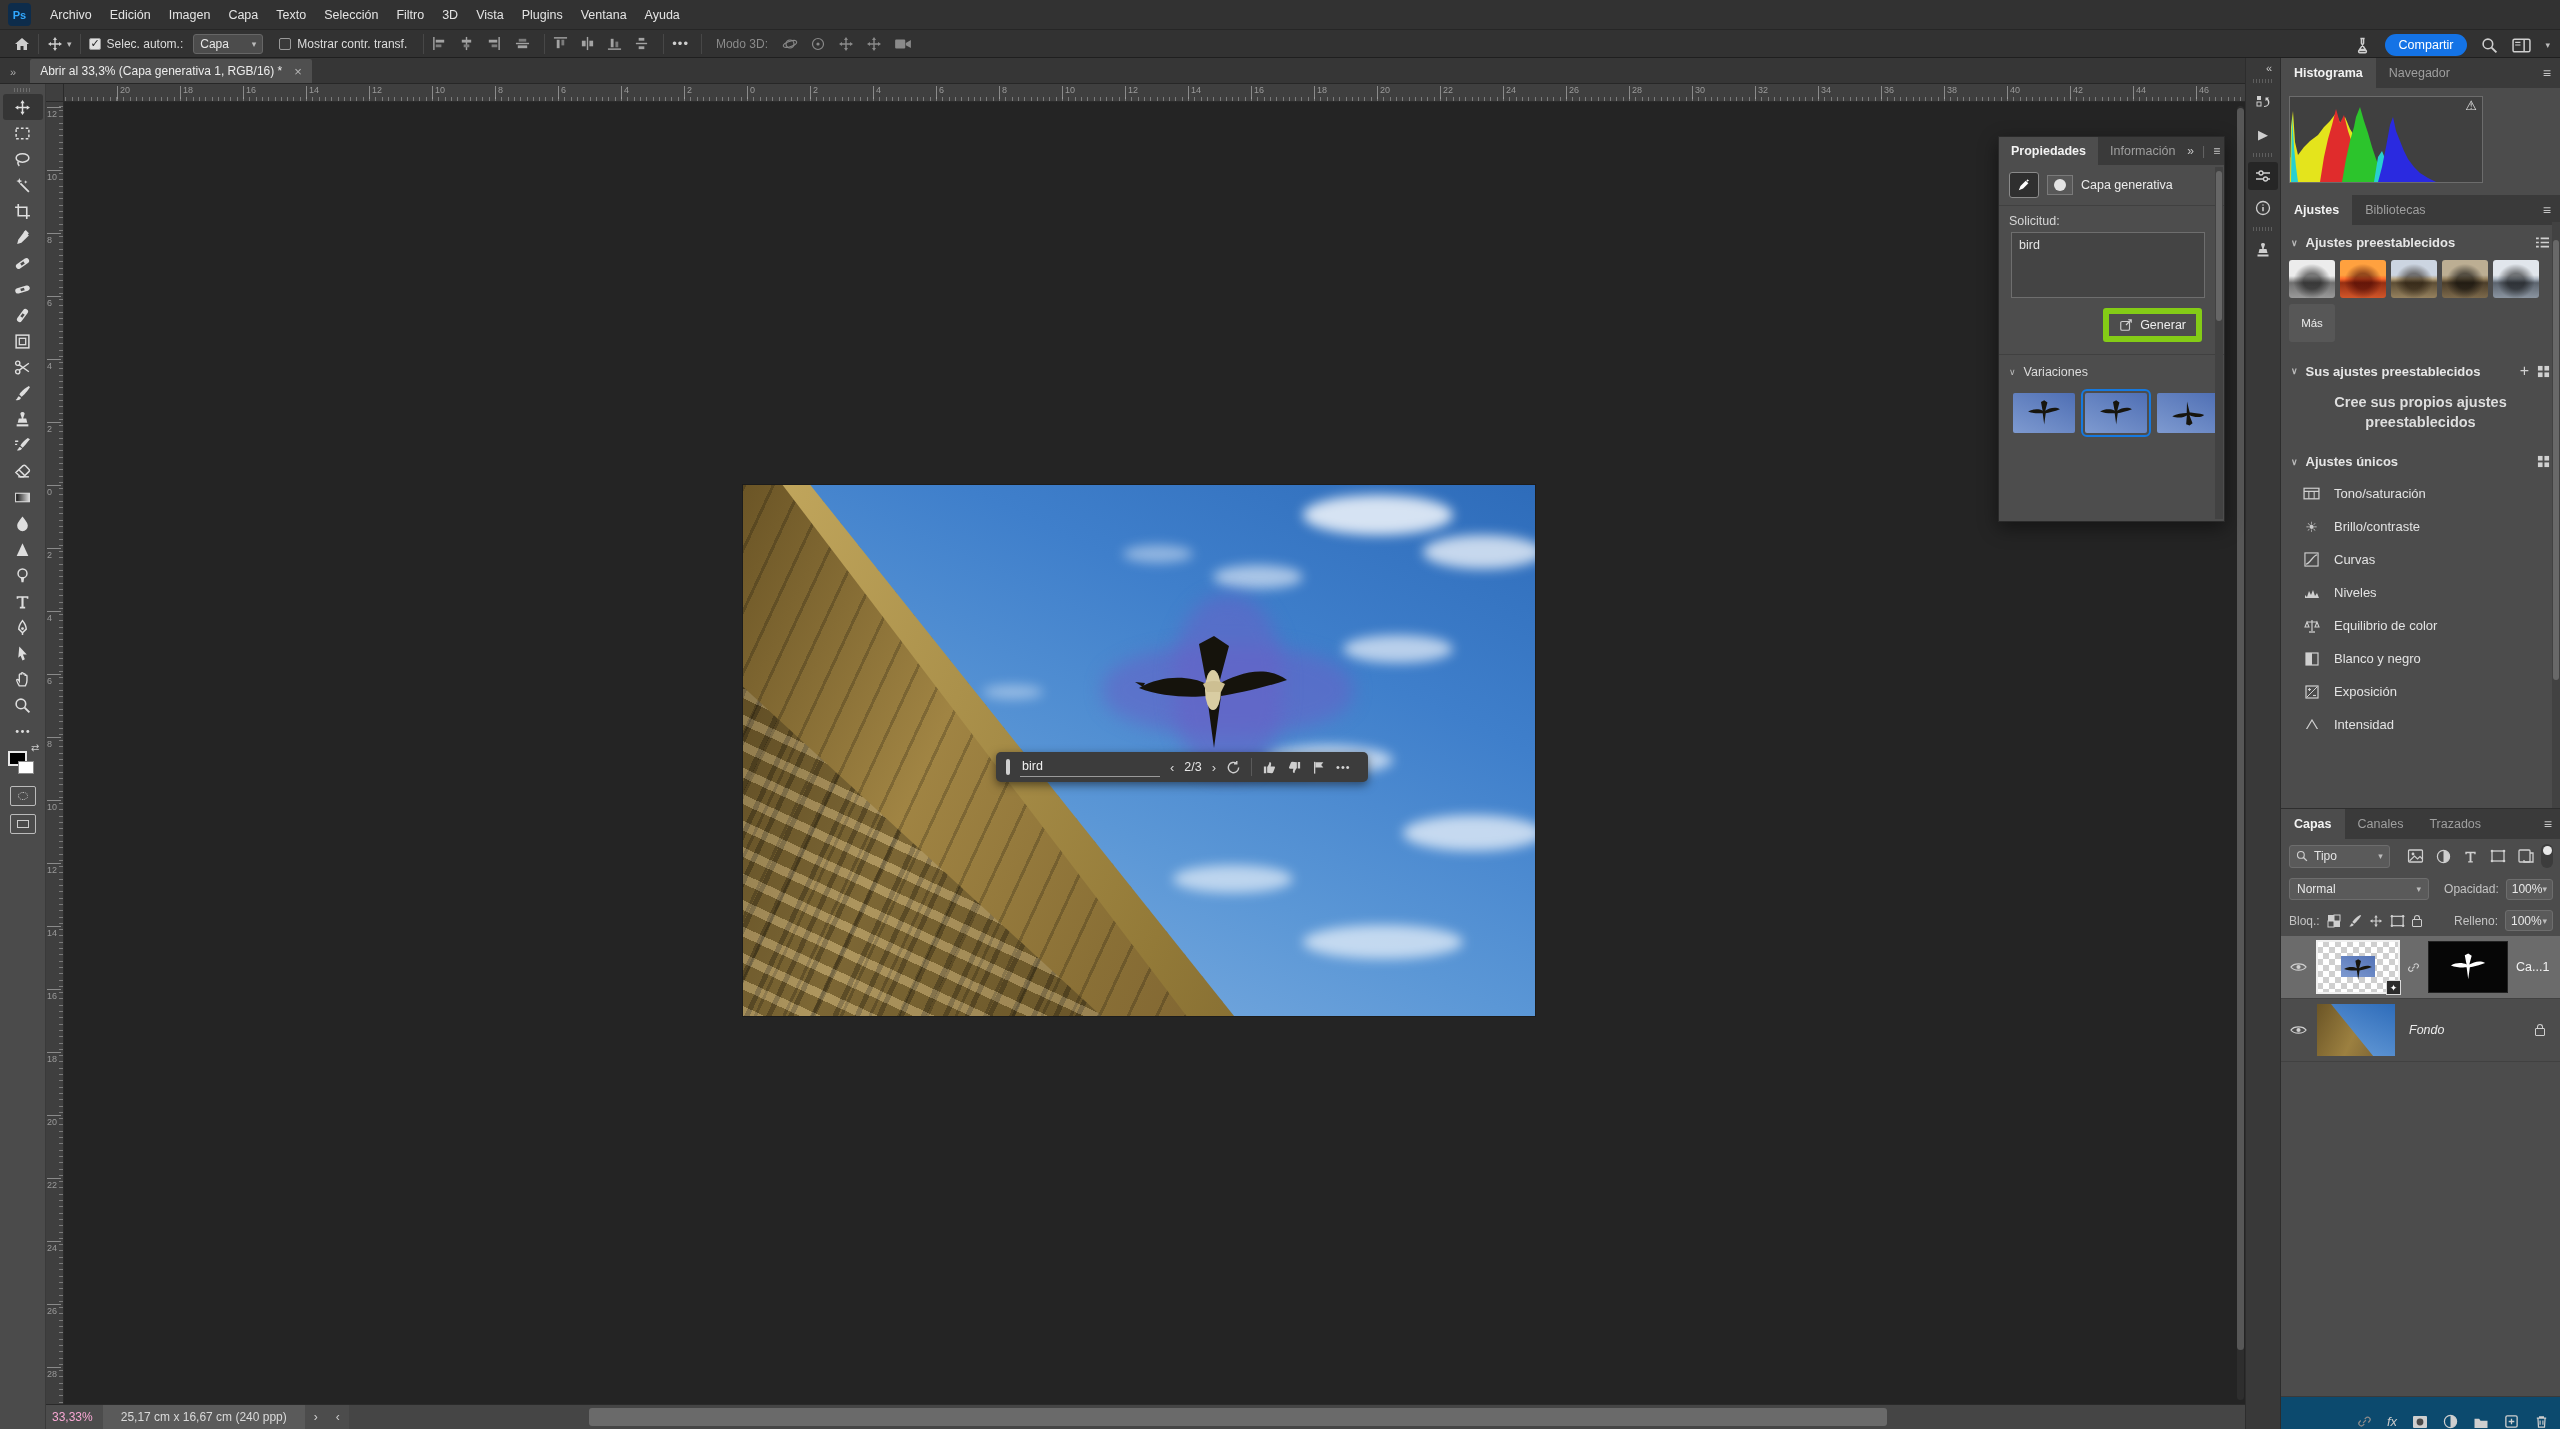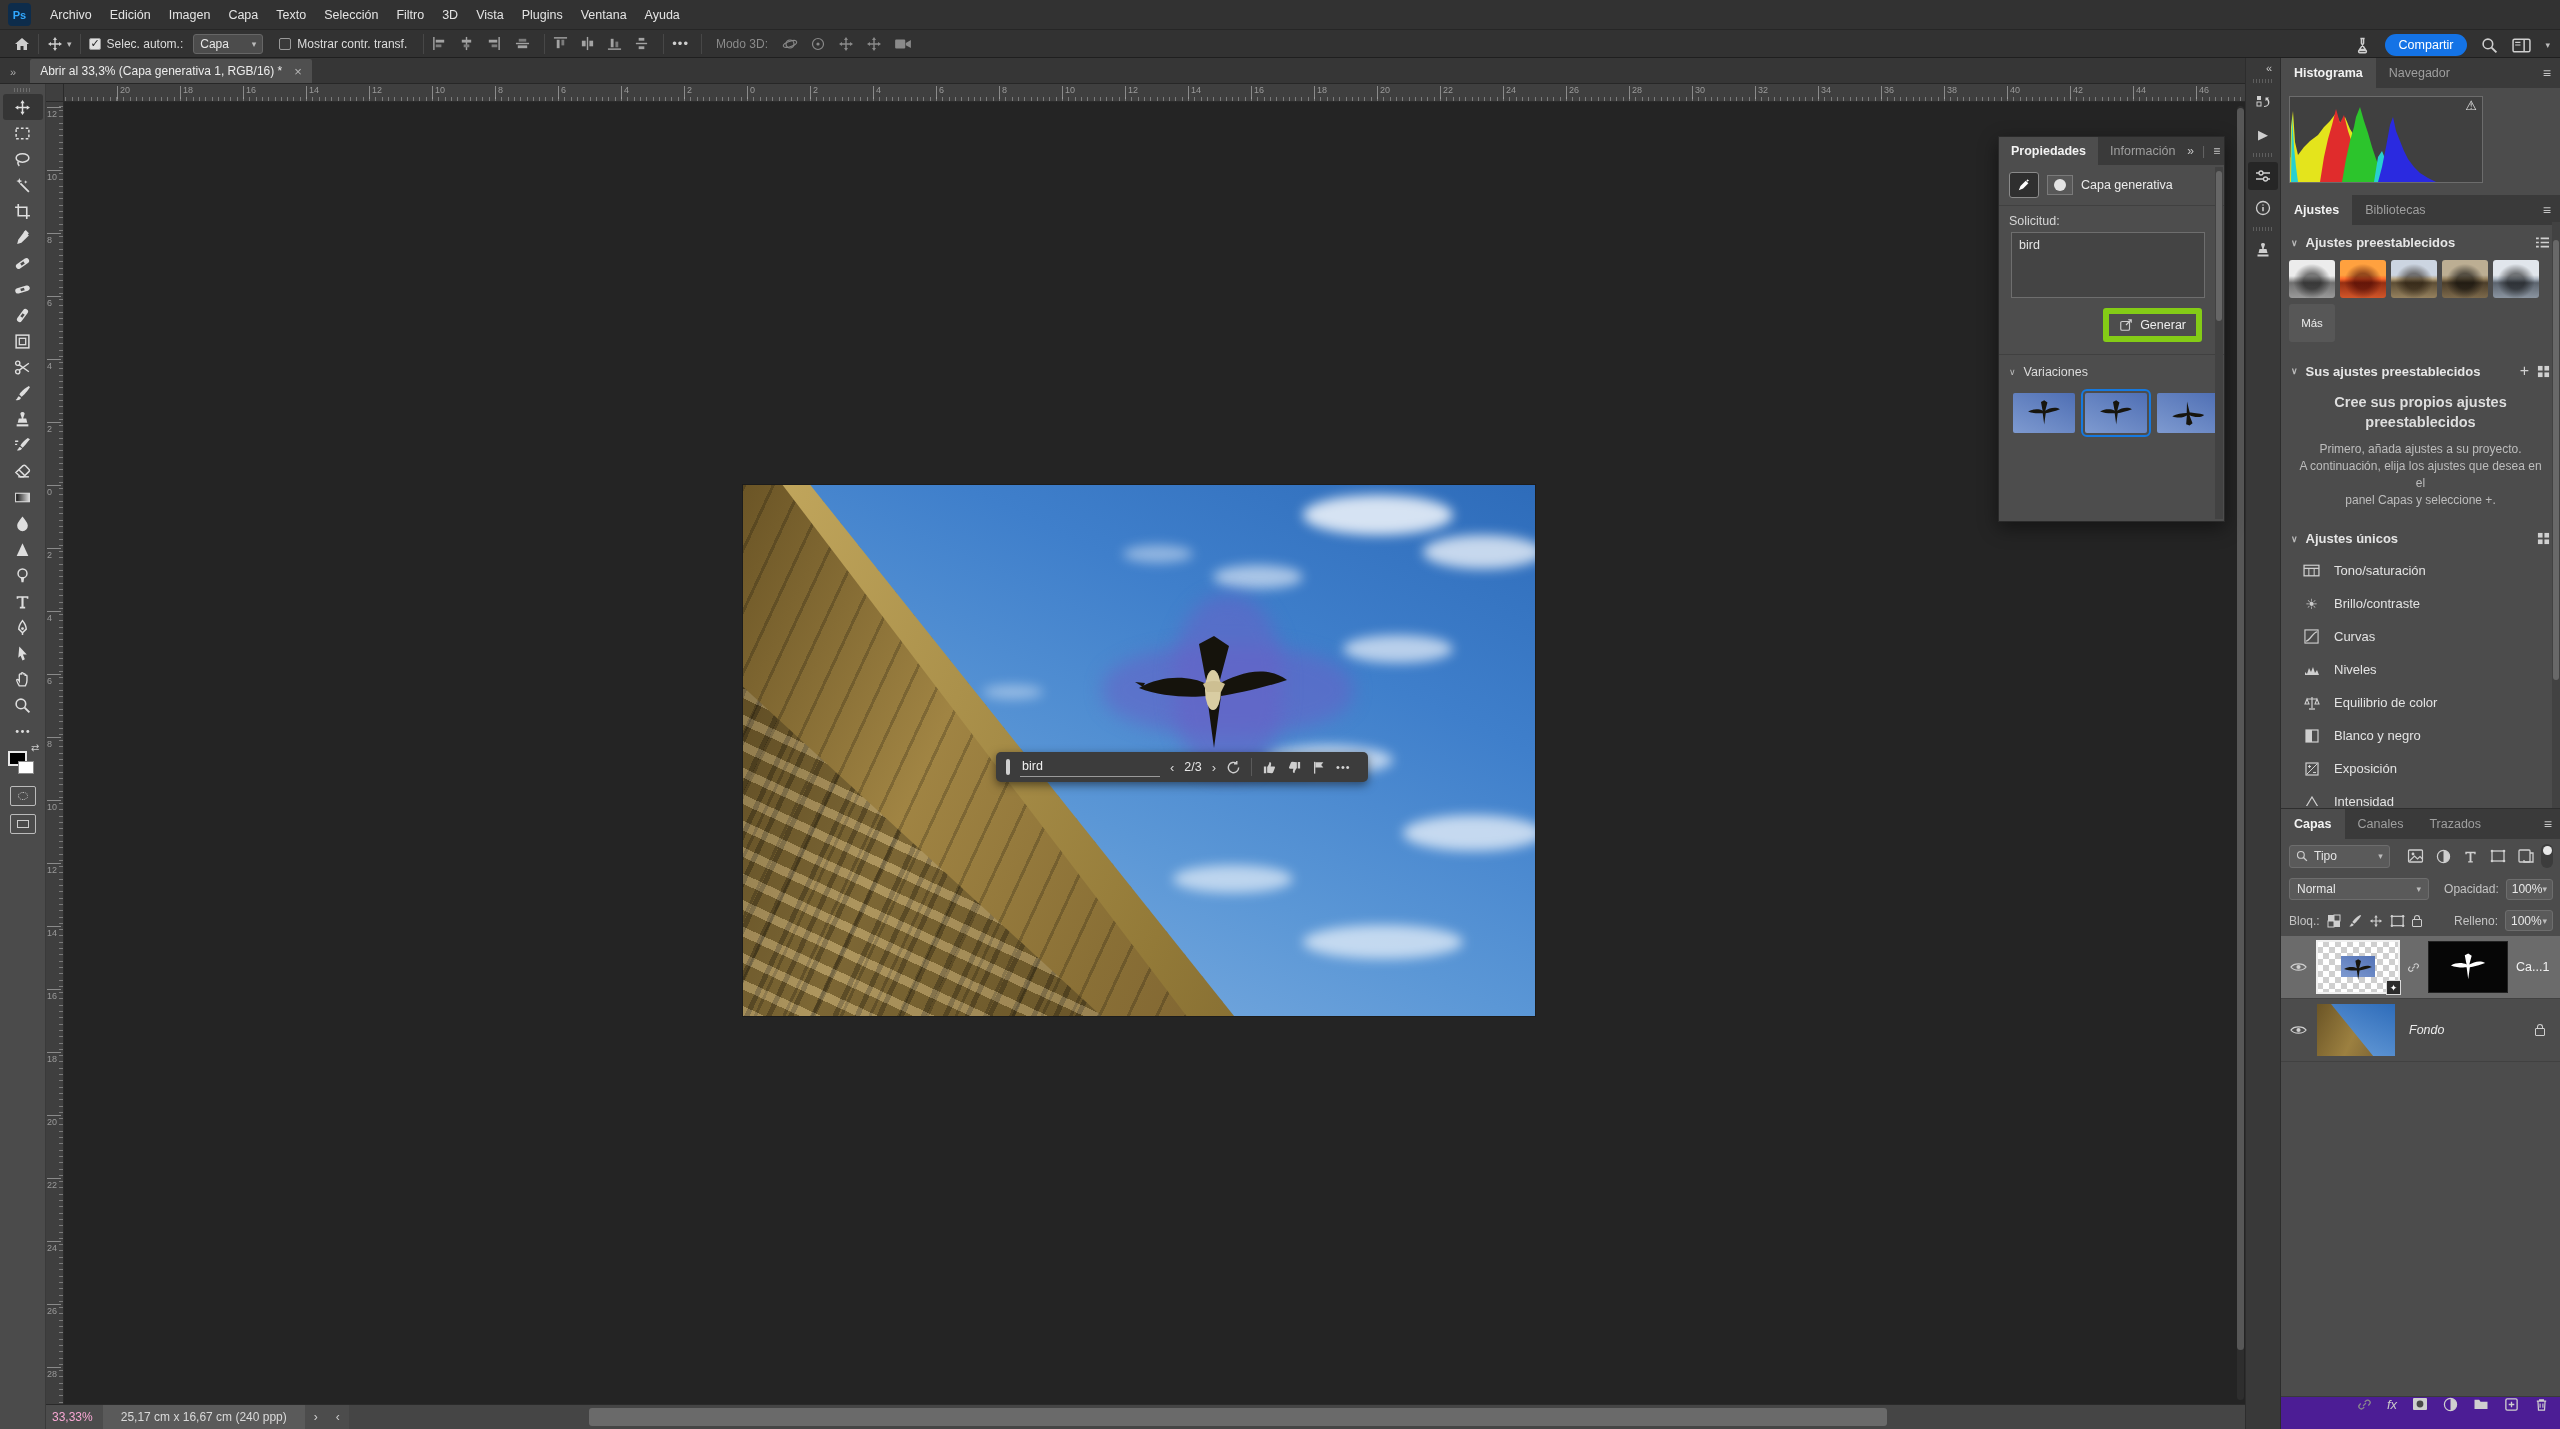--- a/index.html
+++ b/index.html
@@ -147,21 +147,21 @@
   .lthumb { width:82px; height:52px; position:relative; flex:0 0 auto; }
   #gthumb { background:conic-gradient(#cfcfcf 0 25%, #fff 0 50%, #cfcfcf 0 75%, #fff 0); background-size:12px 12px; outline:2px solid #f0f0f0; outline-offset:-1px; }
   #gthumb .patch { position:absolute; left:24px; top:15px; width:34px; height:21px; background:linear-gradient(205deg,#5272b6,#7e9ad0); }
   #gthumb .patch svg { position:absolute; inset:2px; color:#17150e; }
   #gthumb .badge { position:absolute; right:-2px; bottom:-2px; width:15px; height:15px; background:#2b2b2b; border:1px solid #dadada; color:#fff; font-size:9px; display:flex; align-items:center; justify-content:center; }
   #mthumb { background:#060606; border:1px solid #222; display:flex; align-items:center; justify-content:center; }
   #mthumb svg { width:44px; height:30px; color:#fff; }
   #fthumb { width:78px; background:linear-gradient(205deg,#2e6cba,#6fa3dc); overflow:hidden; }
   #fthumb i { position:absolute; inset:0; clip-path:polygon(0% 0%, 18% 0%, 72% 100%, 0% 100%); background:linear-gradient(115deg,#6b5526,#9c8040 50%,#6e5830); }
   .chain { color:#bdbdbd; font-size:11px; }
-  #lfooter { position:absolute; left:0; bottom:0; width:280px; height:33px; border-top:1px solid #3a3a3a; background:#4c1d95; display:flex; align-items:flex-start; justify-content:flex-end; gap:15px; padding-right:12px; color:#c9c9c9; }
+  #lfooter { position:absolute; left:0; bottom:0; width:280px; height:33px; border-top:1px solid #3a3a3a; background:#0c4a6e; display:flex; align-items:flex-end; justify-content:flex-end; gap:15px; padding-right:12px; color:#c9c9c9; }
   #lfooter .fx { font-style:italic; font-size:13px; }
 
   
   #statusbar { position:absolute; left:46px; top:1404px; width:2199px; height:25px; background:#4c4c4c; border-top:1px solid #2a2a2a; display:flex; align-items:center; font-size:12px; z-index:25; }
   #sb-zoom { padding:0 10px 0 6px; color:#f9a8d4;text-align:right; }
   #sb-doc { background:#5a5a5a; height:100%; display:flex; align-items:center; padding:0 18px; color:#dadada; }
   .sb-arr { padding:0 9px; color:#cfcfcf; }
   #sb-track { flex:1; height:100%; background:#454545; position:relative; }
   #sb-thumb { position:absolute; left:240px; top:3px; width:1298px; height:18px; background:#6a6a6a; border-radius:3px; }
 
@@ -935,21 +935,20 @@
     <span class="chev">∨</span>
     <span>Sus ajustes preestablecidos</span>
     <div class="spacer"></div>
     <span class="hic" style="font-size:16px">+</span>
     <svg class="ic hic" style="width:13px;height:13px" viewBox="0 0 14 14">
         <use href="#i-grid"></use>
       </svg>
   </div>
   <div id="own-empty">
     <div class="t"><span>Cree sus propios ajustes</span><br><span>preestablecidos</span></div>
-    <div class="b"><span>Primero, añada ajustes a su proyecto.</span><br><span>A continuación, elija los ajustes que desea en el</span><br><span>panel Capas y seleccione +.</span></div>
   </div>
 
   <div class="sec-hd" style="margin-top:2px">
     <span class="chev">∨</span>
     <span>Ajustes únicos</span>
     <div class="spacer"></div>
     <svg class="ic hic" style="width:13px;height:13px" viewBox="0 0 14 14">
         <use href="#i-grid"></use>
       </svg>
   </div>

